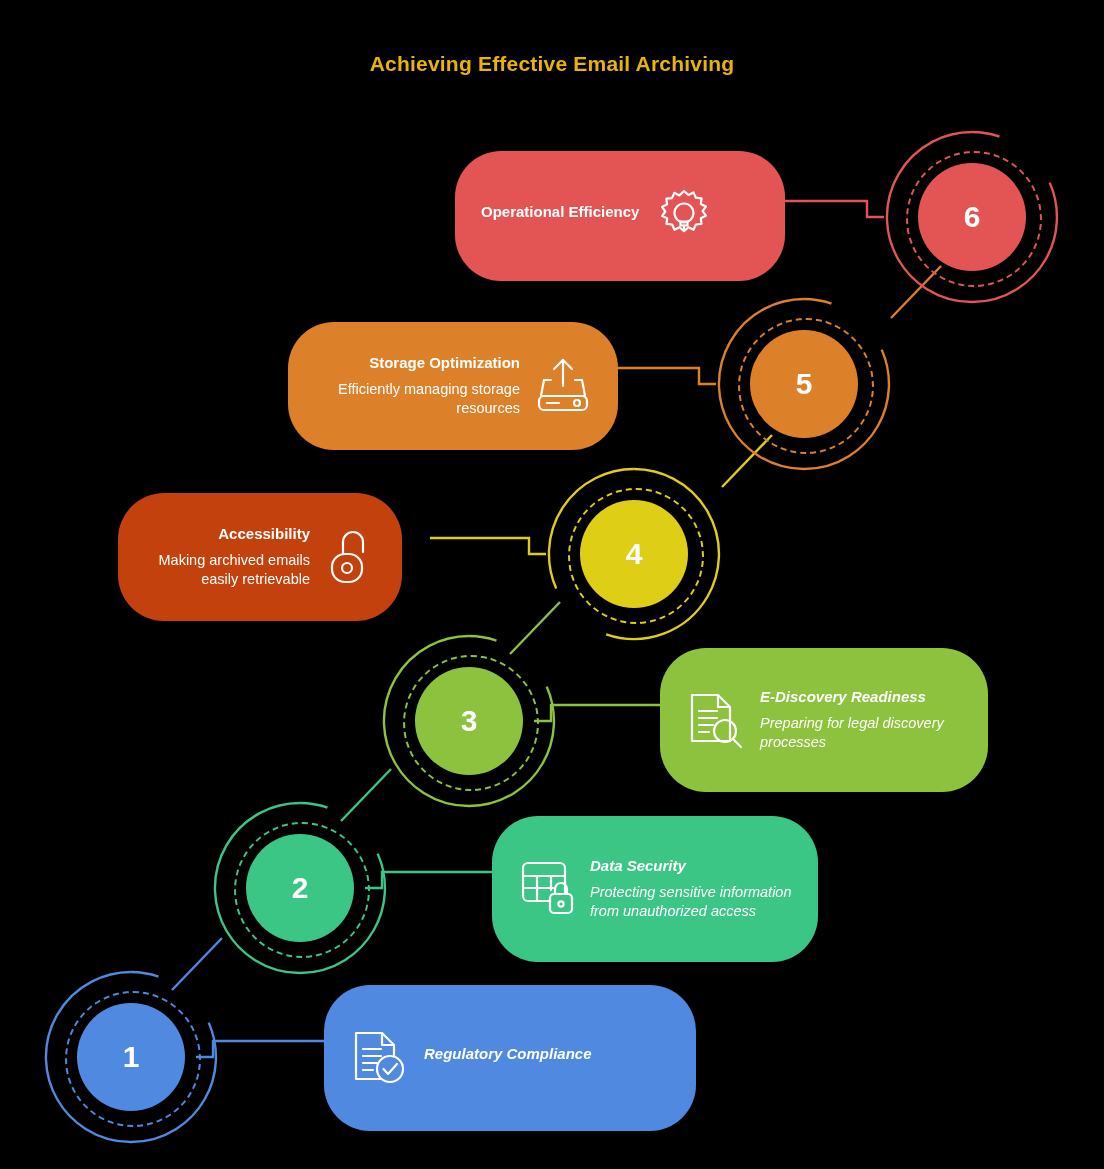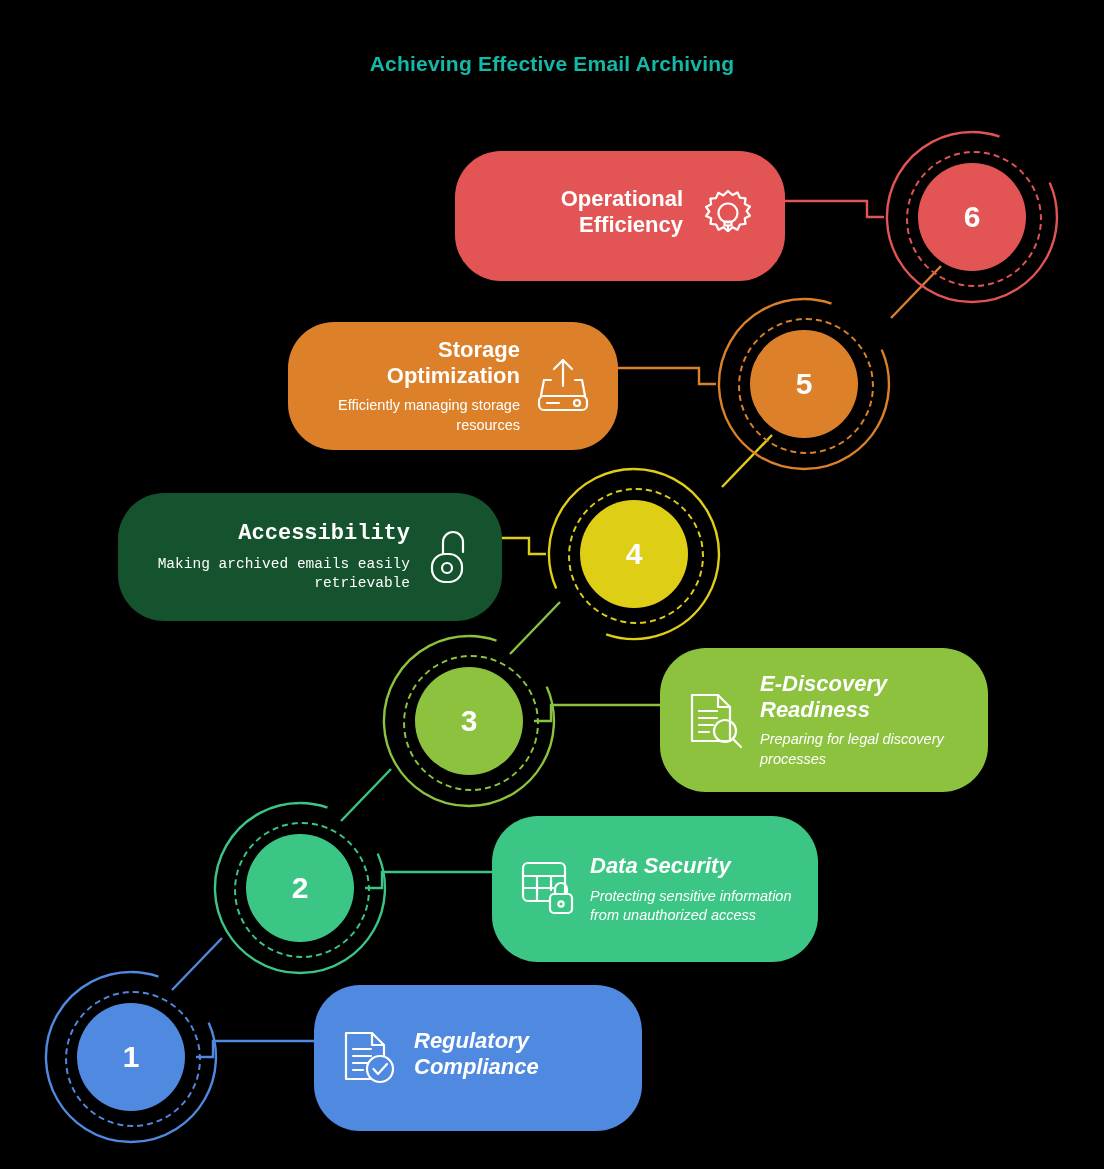--- a/index.html
+++ b/index.html
@@ -2,40 +2,40 @@
 <html><head>
 <meta charset="utf-8">
 <style>
   html,body{margin:0;padding:0;background:#000;}
   body{width:1104px;height:1169px;position:relative;overflow:hidden;
        font-family:"Liberation Sans",sans-serif;}
   #stage{position:absolute;left:0;top:0;width:1104px;height:1169px;}
 
   #title{
     position:absolute;left:0;top:52px;width:1104px;text-align:center;
-    font-size:21px;font-weight:bold;color:#14b8a6;letter-spacing:.2px;
+    font-size:21px;font-weight:bold;color:#eab308;letter-spacing:.2px;
   }
 
   svg.links{position:absolute;left:0;top:0;width:1104px;height:1169px;
             pointer-events:none;}
 
   
   .circle-group{position:absolute;width:176px;height:176px;}
   .ring-outer{position:absolute;left:0;top:0;width:100%;height:100%;}
   .ring-dashed{position:absolute;left:22px;top:22px;width:132px;height:132px;
                border-radius:50%;border-width:2px;border-style:dashed;}
   .disc{position:absolute;left:34px;top:34px;width:108px;height:108px;
         border-radius:50%;display:flex;align-items:center;justify-content:center;
         color:#fff;font-size:30px;font-weight:bold;}
 
   
   .card{position:absolute;border-radius:46px;box-sizing:border-box;
         display:flex;align-items:center;padding:16px 26px;gap:14px;color:#fff;}
   .card .txt{display:flex;flex-direction:column;justify-content:center;}
-  .card .hd{font-size:22px;font-weight:bold;line-height:1.16;margin-bottom:8px;}
+  .card .hd{font-size:15px;font-weight:bold;line-height:1.16;margin-bottom:8px;}
   .card .sb{font-size:14.5px;font-weight:normal;line-height:1.32;}
   .card.right-align{flex-direction:row;}
   .card.right-align .txt{text-align:right;align-items:flex-end;}
   .card.left-align .txt{text-align:left;align-items:flex-start;font-style:italic;}
   .ico{flex:0 0 auto;display:flex;align-items:center;justify-content:center;}
   .ico svg{display:block;}
 </style>
 </head>
 <body>
 
@@ -107,21 +107,21 @@
     </div>
   </div>
   <div class="circle-group" style="left:716px;top:296px;">
     <svg class="ring-outer" viewBox="0 0 176 176">
       <path d="M88 3 a85 85 0 1 1 -0.1 0" fill="none" stroke="#dc8029" stroke-width="2.4" stroke-dasharray="465 70" stroke-dashoffset="-98"></path>
     </svg>
     <div class="ring-dashed" style="border-color:#dc8029;"></div>
     <div class="disc" style="background:#dc8029;">5</div>
   </div>
 
-  <div class="card right-align" style="left:118px;top:493px;width:384px;height:128px;background:#14532d;font-family:Liberation Mono, monospace;">
+  <div class="card right-align" style="left:118px;top:493px;width:284px;height:128px;background:#c2410c;">
     <div class="txt">
       <div class="hd">Accessibility</div>
       <div class="sb">Making archived emails easily retrievable</div>
     </div>
     <div class="ico">
       <svg width="52" height="62" viewBox="0 0 52 62" fill="none" stroke="#fff" stroke-width="2.2" stroke-linecap="round" stroke-linejoin="round">
         <path d="M19 28 V16 a10 10 0 0 1 20 0 v10"></path>
         <rect x="8" y="28" width="30" height="28" rx="13"></rect>
         <circle cx="23" cy="42" r="5"></circle>
       </svg>
@@ -181,21 +181,21 @@
     </div>
   </div>
 
   <div class="circle-group" style="left:43px;top:969px;">
     <svg class="ring-outer" viewBox="0 0 176 176">
       <path d="M88 3 a85 85 0 1 1 -0.1 0" fill="none" stroke="#5089e0" stroke-width="2.4" stroke-dasharray="465 70" stroke-dashoffset="-98"></path>
     </svg>
     <div class="ring-dashed" style="border-color:#5089e0;"></div>
     <div class="disc" style="background:#5089e0;">1</div>
   </div>
-  <div class="card left-align" style="left:314px;top:985px;width:328px;height:146px;background:#5089e0;">
+  <div class="card left-align" style="left:324px;top:985px;width:372px;height:146px;background:#5089e0;">
     <div class="ico">
       <svg width="60" height="62" viewBox="0 0 60 62" fill="none" stroke="#fff" stroke-width="2.2" stroke-linecap="round" stroke-linejoin="round">
         <path d="M6 6 h26 l12 12 v34 H6 z"></path>
         <path d="M32 6 v12 h12"></path>
         <path d="M13 22 h18 M13 29 h18 M13 36 h14 M13 43 h10"></path>
         <circle cx="40" cy="42" r="13" fill="#5089e0"></circle>
         <path d="M33.5 42 l4.5 5 9-10"></path>
       </svg>
     </div>
     <div class="txt">

